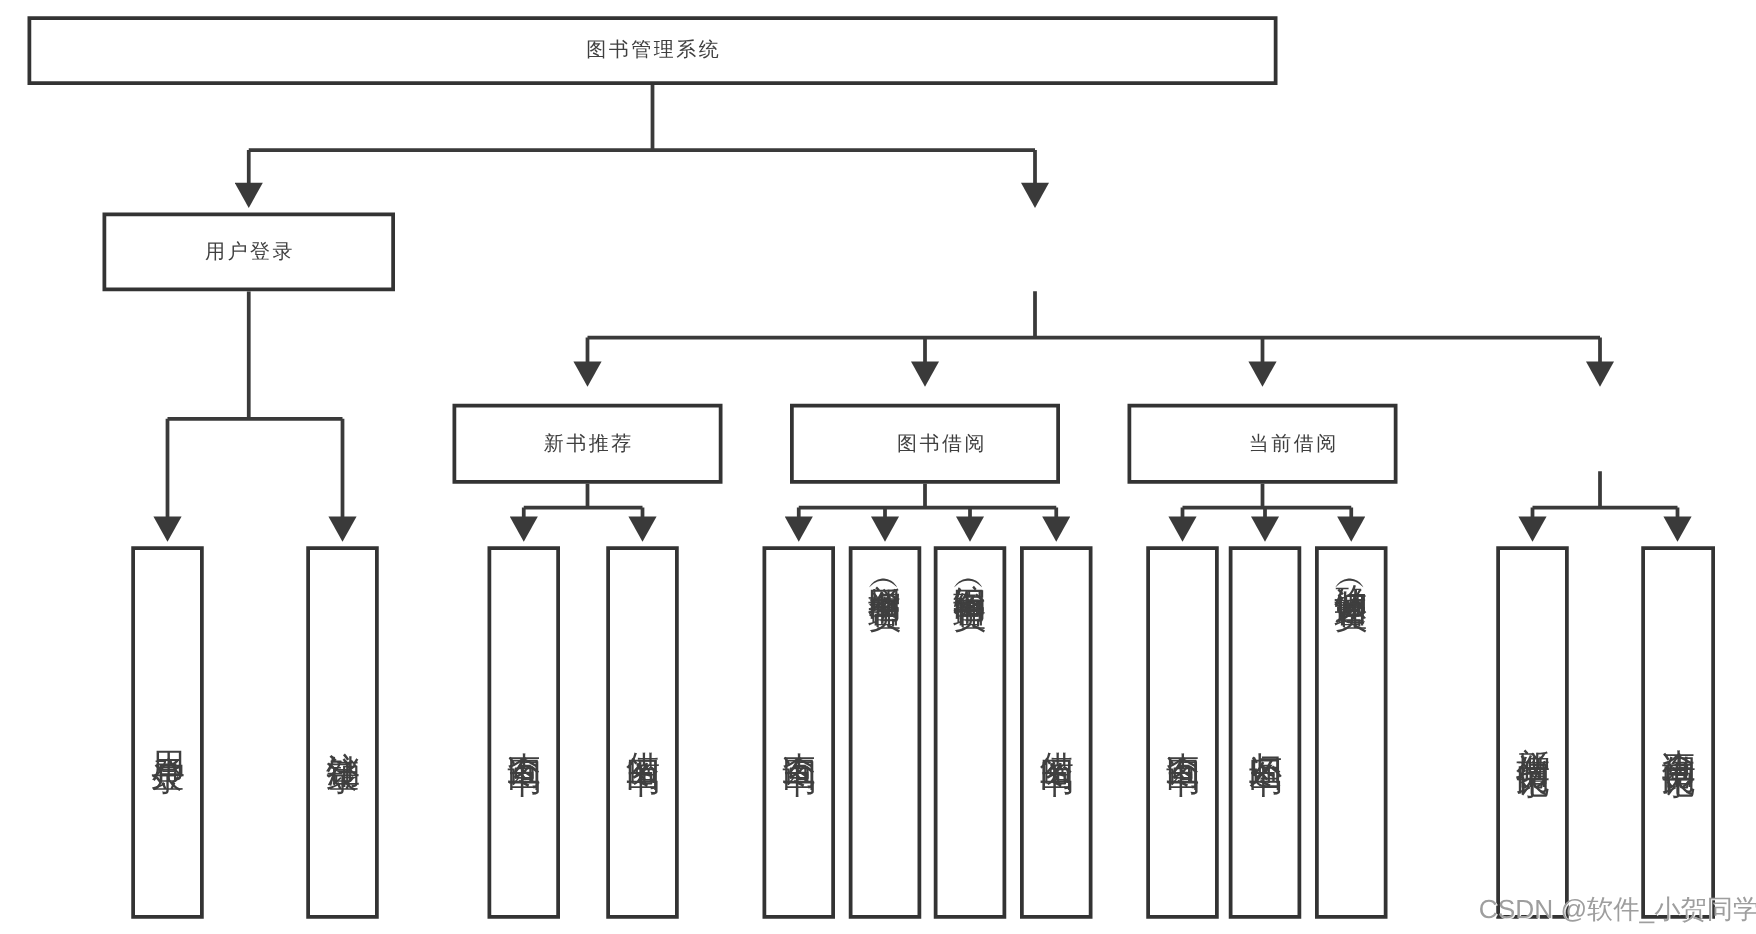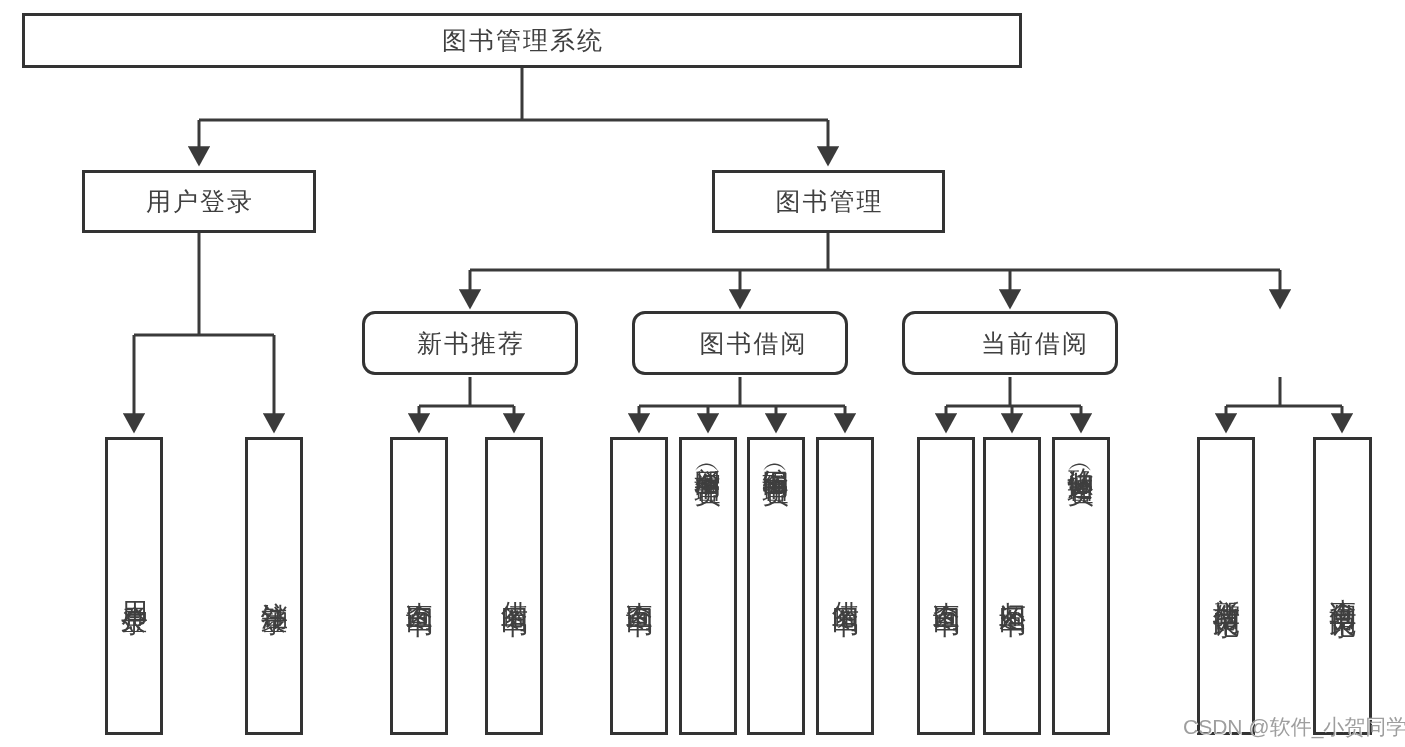--- a/index.html
+++ b/index.html
@@ -34,29 +34,29 @@
     position:absolute;
     box-sizing:border-box;
     border:3px solid var(--box-border);
     background:var(--background);
     display:flex;
     align-items:center;
     justify-content:center;
     color:var(--text);
   }
   .hnode{
-    font-size:25px;
+    font-size:16px;
     letter-spacing:2px;
     text-indent:2px;
     white-space:nowrap;
   }
   .root{left:22px;top:13px;width:1000px;height:55px;}
   .lv2-a{left:82px;top:170px;width:234px;height:63px;}
   .lv2-b{left:712px;top:170px;width:233px;height:63px;}
-  .lv3{top:311px;height:64px;border-radius:13px;}
+  .lv3{top:323px;height:64px;}
   .lv3-a{left:362px;width:216px;}
   .lv3-b{left:632px;width:216px;padding-left:25px;}
   .lv3-c{left:902px;width:216px;padding-left:48px;}
   .lv3-d{left:1172px;width:216px;}
   .leaf{
     top:437px;height:298px;width:58px;
     font-size:27px;
   }
   .leaf .vtext{
     writing-mode:vertical-rl;
@@ -124,23 +124,20 @@
     <path d="M1342,406 V430" marker-end="url(#arrow)"></path>
   </svg>
 
   <div class="node hnode root">
     <span>图书管理系统</span>
   </div>
 
   <div class="node hnode lv2-a">
     <span>用户登录</span>
   </div>
-  <div class="node hnode lv2-b">
-    <span>图书管理</span>
-  </div>
 
   <div class="node hnode lv3 lv3-a">
     <span>新书推荐</span>
   </div>
   <div class="node hnode lv3 lv3-b">
     <span>图书借阅</span>
   </div>
   <div class="node hnode lv3 lv3-c">
     <span>当前借阅</span>
   </div>

